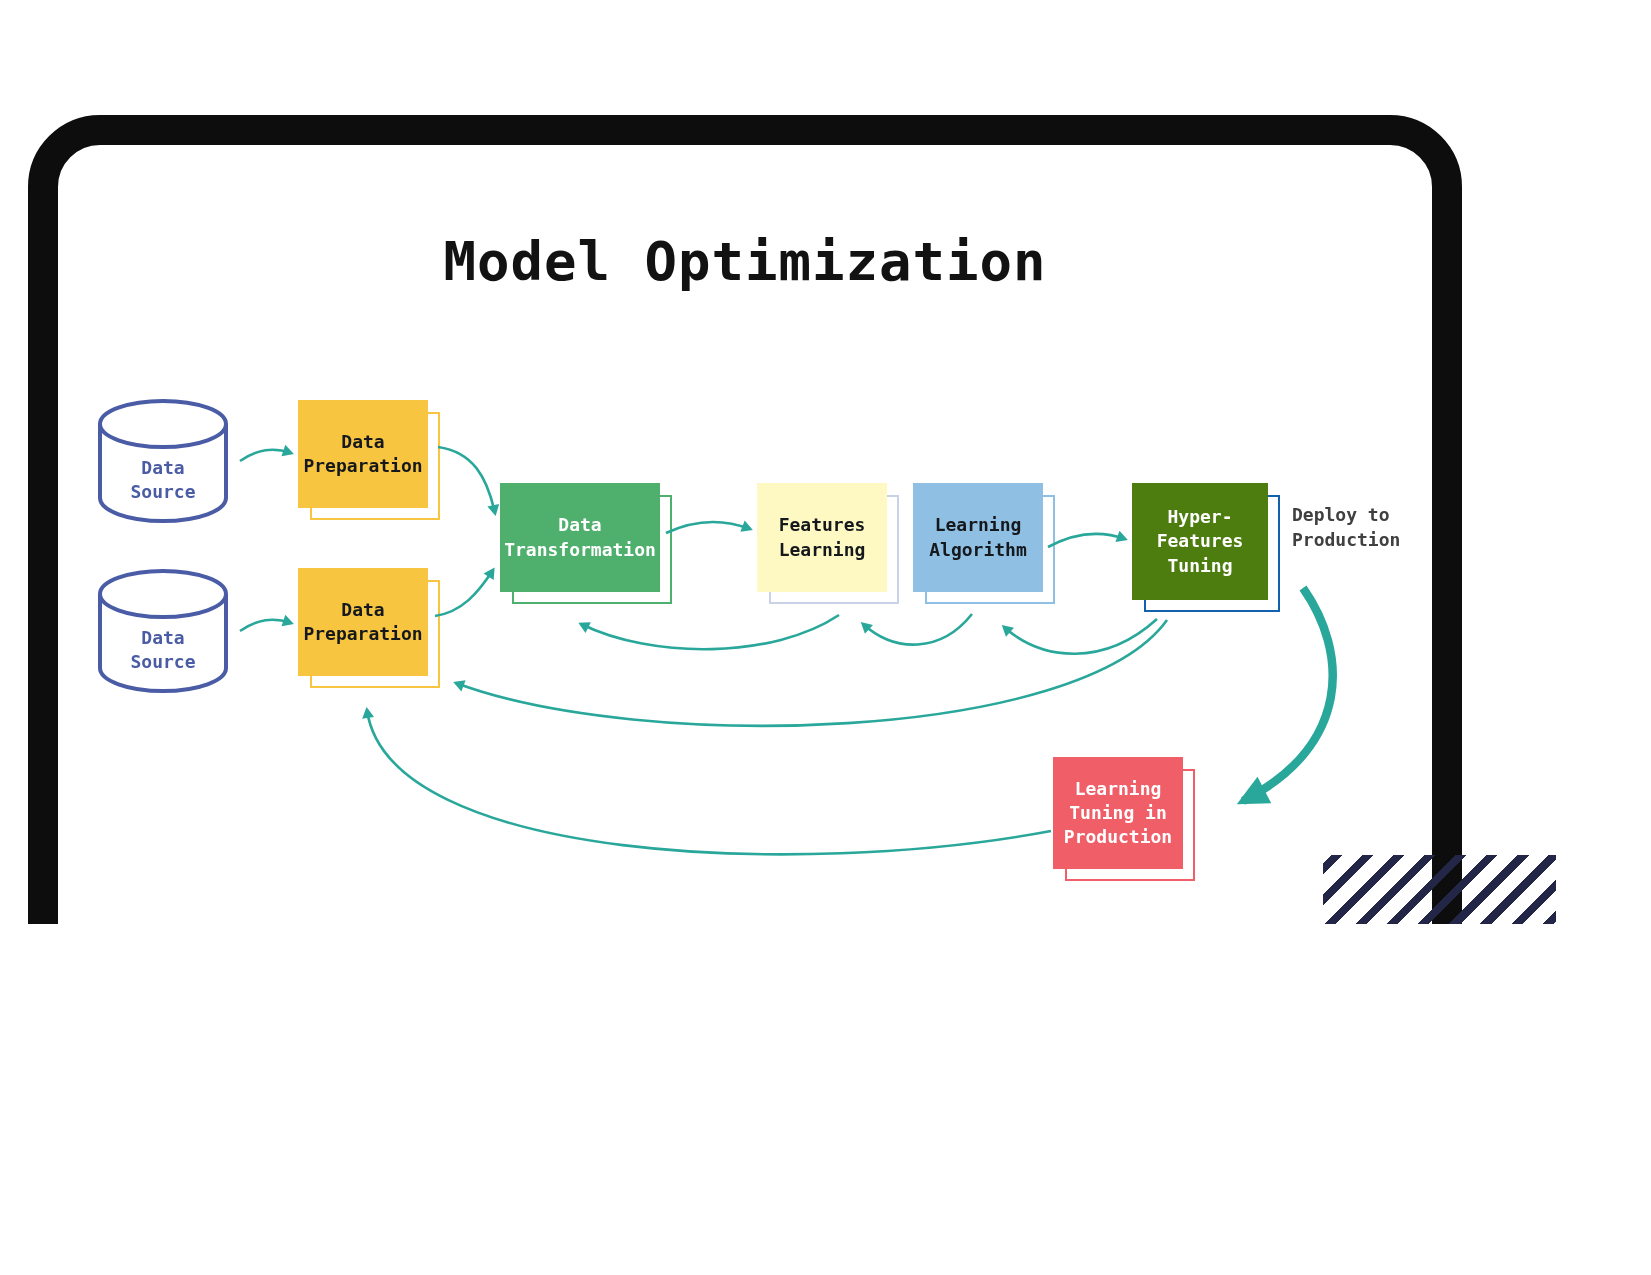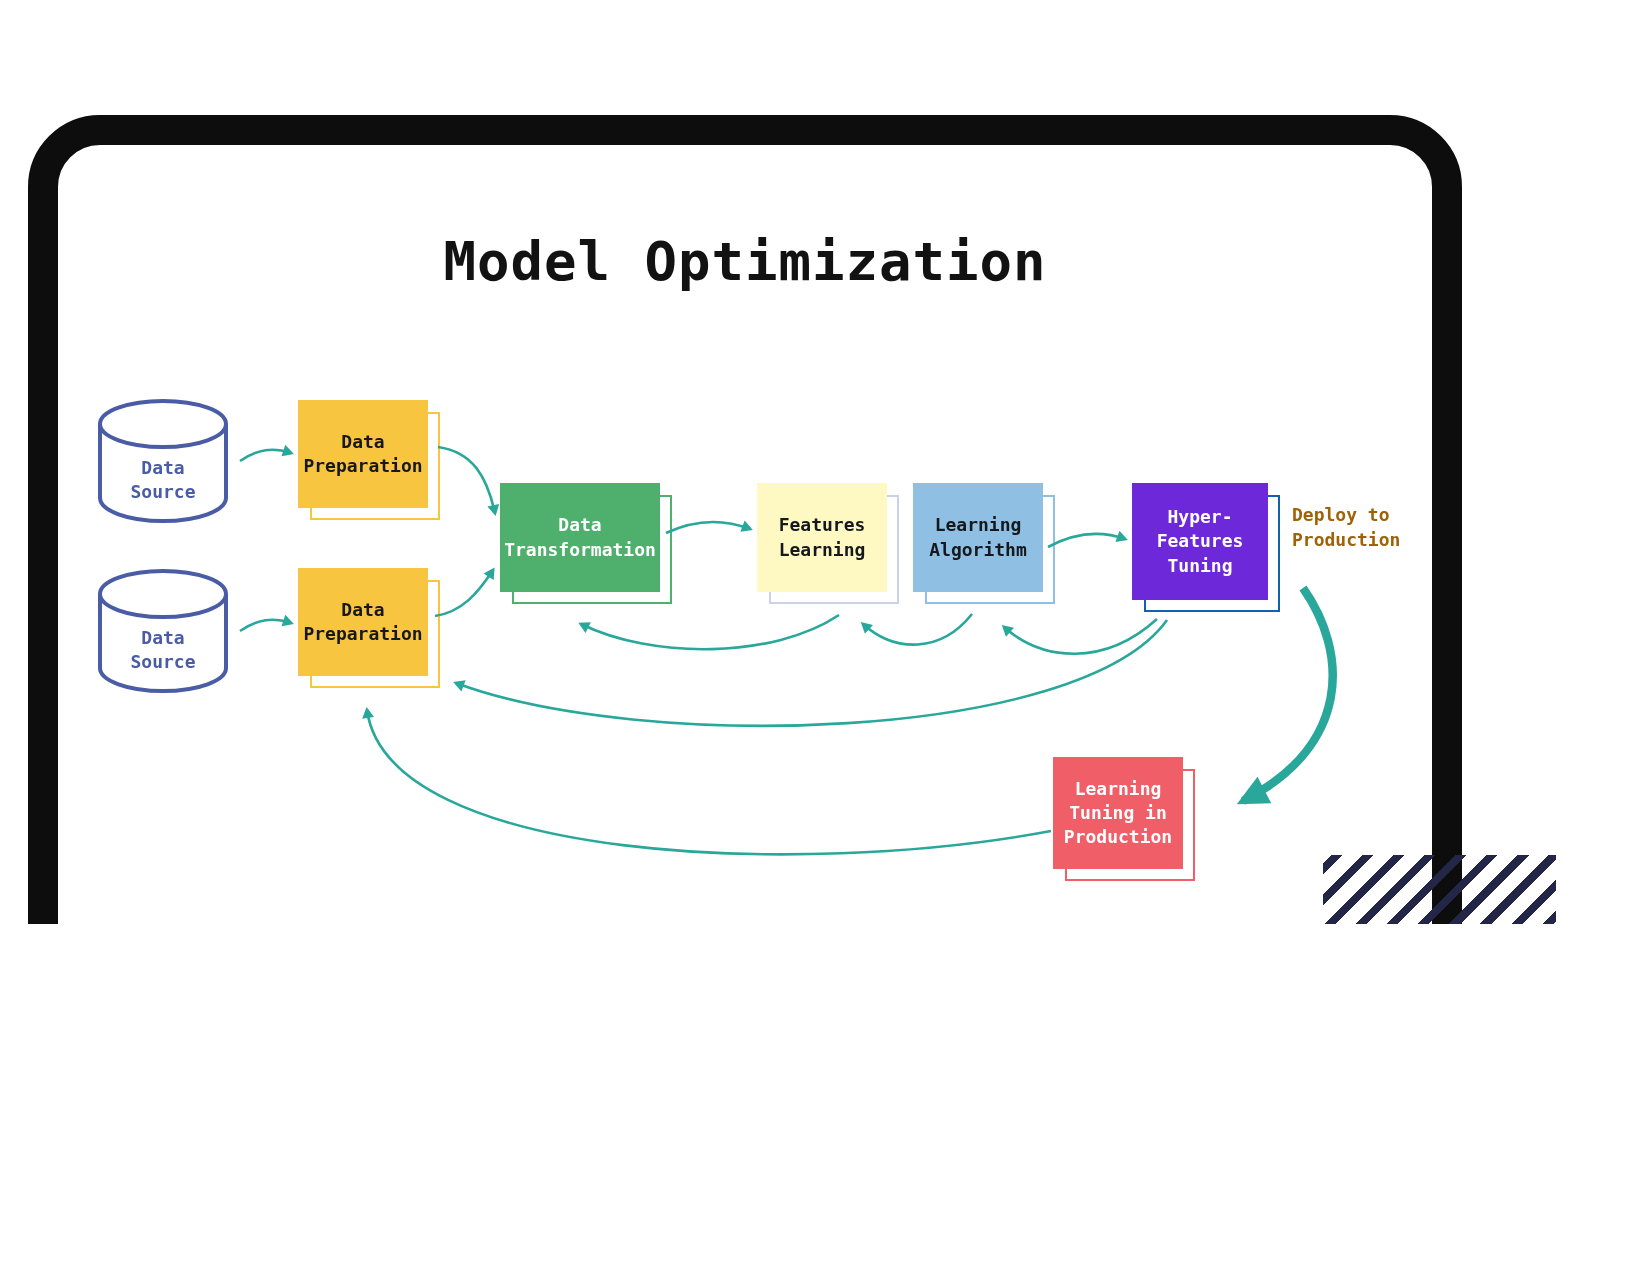--- a/index.html
+++ b/index.html
@@ -52,35 +52,35 @@
   .tline { display: block; }
   .n-yellow .shadow { border-color: #F8C541; }
   .n-yellow .face  { background: #F8C541; color: #15181C; }
   .n-green .shadow { border-color: #4FAF6D; }
   .n-green .face   { background: #4FAF6D; color: #ffffff; }
   .n-pale .shadow  { border-color: #C9D2E6; }
   .n-pale .face    { background: #fef9c3; color: #15181C; justify-content: center; }
   .n-lblue .shadow { border-color: #8FC0E4; }
   .n-lblue .face   { background: #8FC0E4; color: #15181C; }
   .n-dblue .shadow { border-color: #1161AE; }
-  .n-dblue .face   { background: #6d28d9; color: #ffffff; }
+  .n-dblue .face   { background: #4d7c0f; color: #ffffff; }
   .n-red .shadow   { border-color: #F05E68; }
   .n-red .face     { background: #F05E68; color: #ffffff; }
   
   .cylinder { position: absolute; width: 138px; height: 132px; z-index: 3; }
   .cylinder svg { position: absolute; left: 0; top: 0; }
   .cyl-label {
     position: absolute; left: 0; top: 62px;
     width: 100%; text-align: center;
     color: #4A5CA5; font-weight: 700;
     font-size: 18px; line-height: 1.35;
   }
   .deploy-label {
     position: absolute; left: 1292px; top: 502px;
-    color: #a16207; font-weight: 700;
+    color: #404040; font-weight: 700;
     font-size: 18px; line-height: 1.4;
     z-index: 3;
   }
   .arrows {
     position: absolute; left: 0; top: 0;
     width: 1651px; height: 1275px;
     z-index: 5; pointer-events: none;
   }
   .stripes {
     position: absolute;

